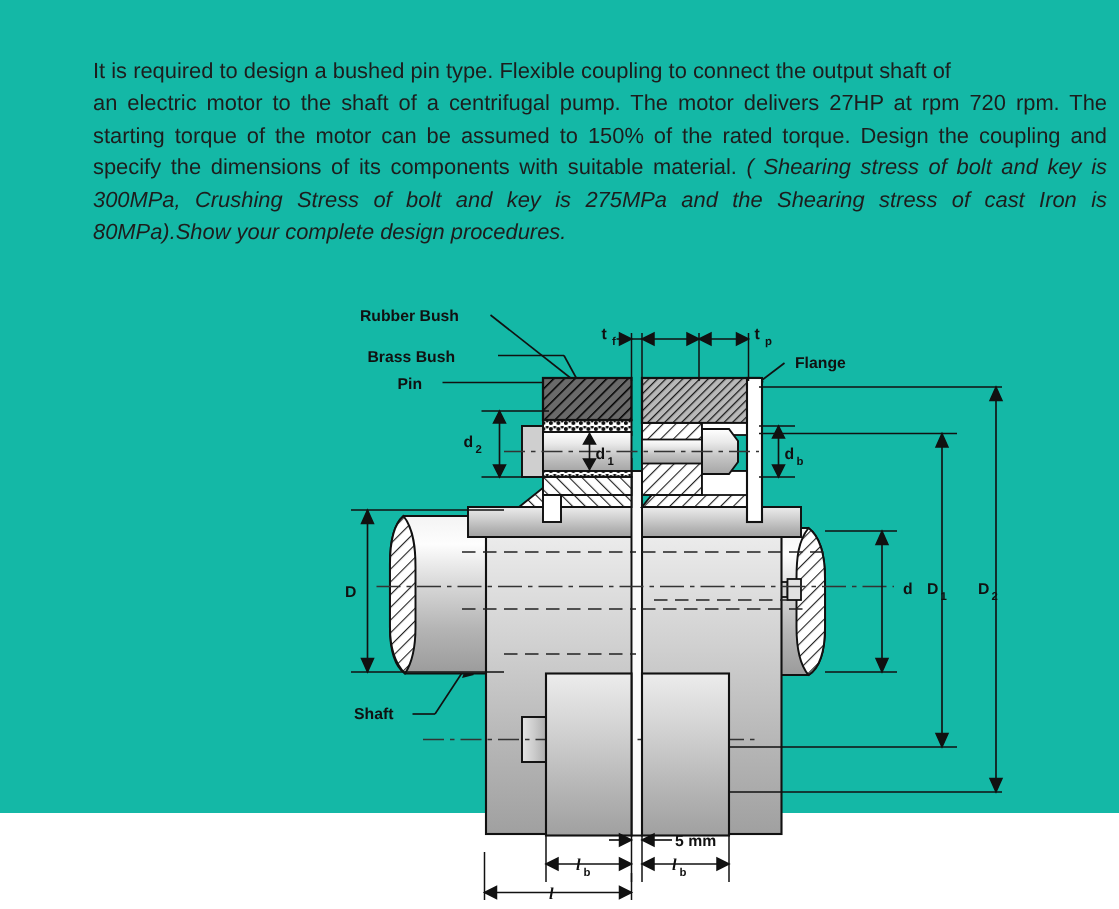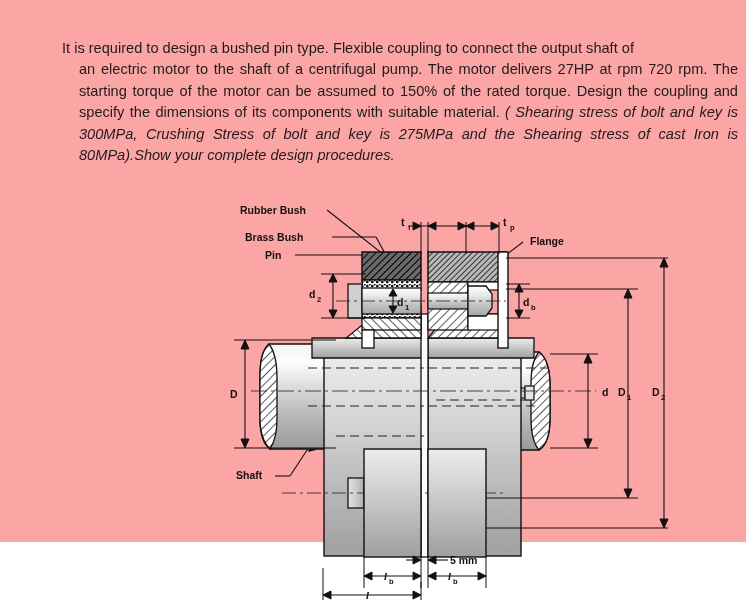--- a/index.html
+++ b/index.html
@@ -13,21 +13,21 @@
     height: 606px;
     overflow: hidden;
     font-family: "Liberation Sans", sans-serif;
     color: #1c1c1c;
     position: relative;
   }
   #page {
     position: relative;
     width: 746px;
     height: 542px;
-    background: #fca5a5;
+    background: #14b8a6;
   }
 
   
   #question-block {
     position: absolute;
     left: 62px;
     top: 38px;
     width: 676px;
     font-size: 14.6px;
     line-height: 21.4px;
@@ -38,21 +38,20 @@
   #question-block .para {
     margin: 0;
     text-indent: 0;
   }
   .ital {
     font-style: italic;
   }
   #q-line1 { display: block; text-align: left; margin-left: 0; }
   .qbody {
     display: block;
-    margin-left: 17px;
     text-align: justify;
   }
 
   
   #figure {
     position: absolute;
     left: 0;
     top: 196px;
     width: 746px;
     height: 410px;

